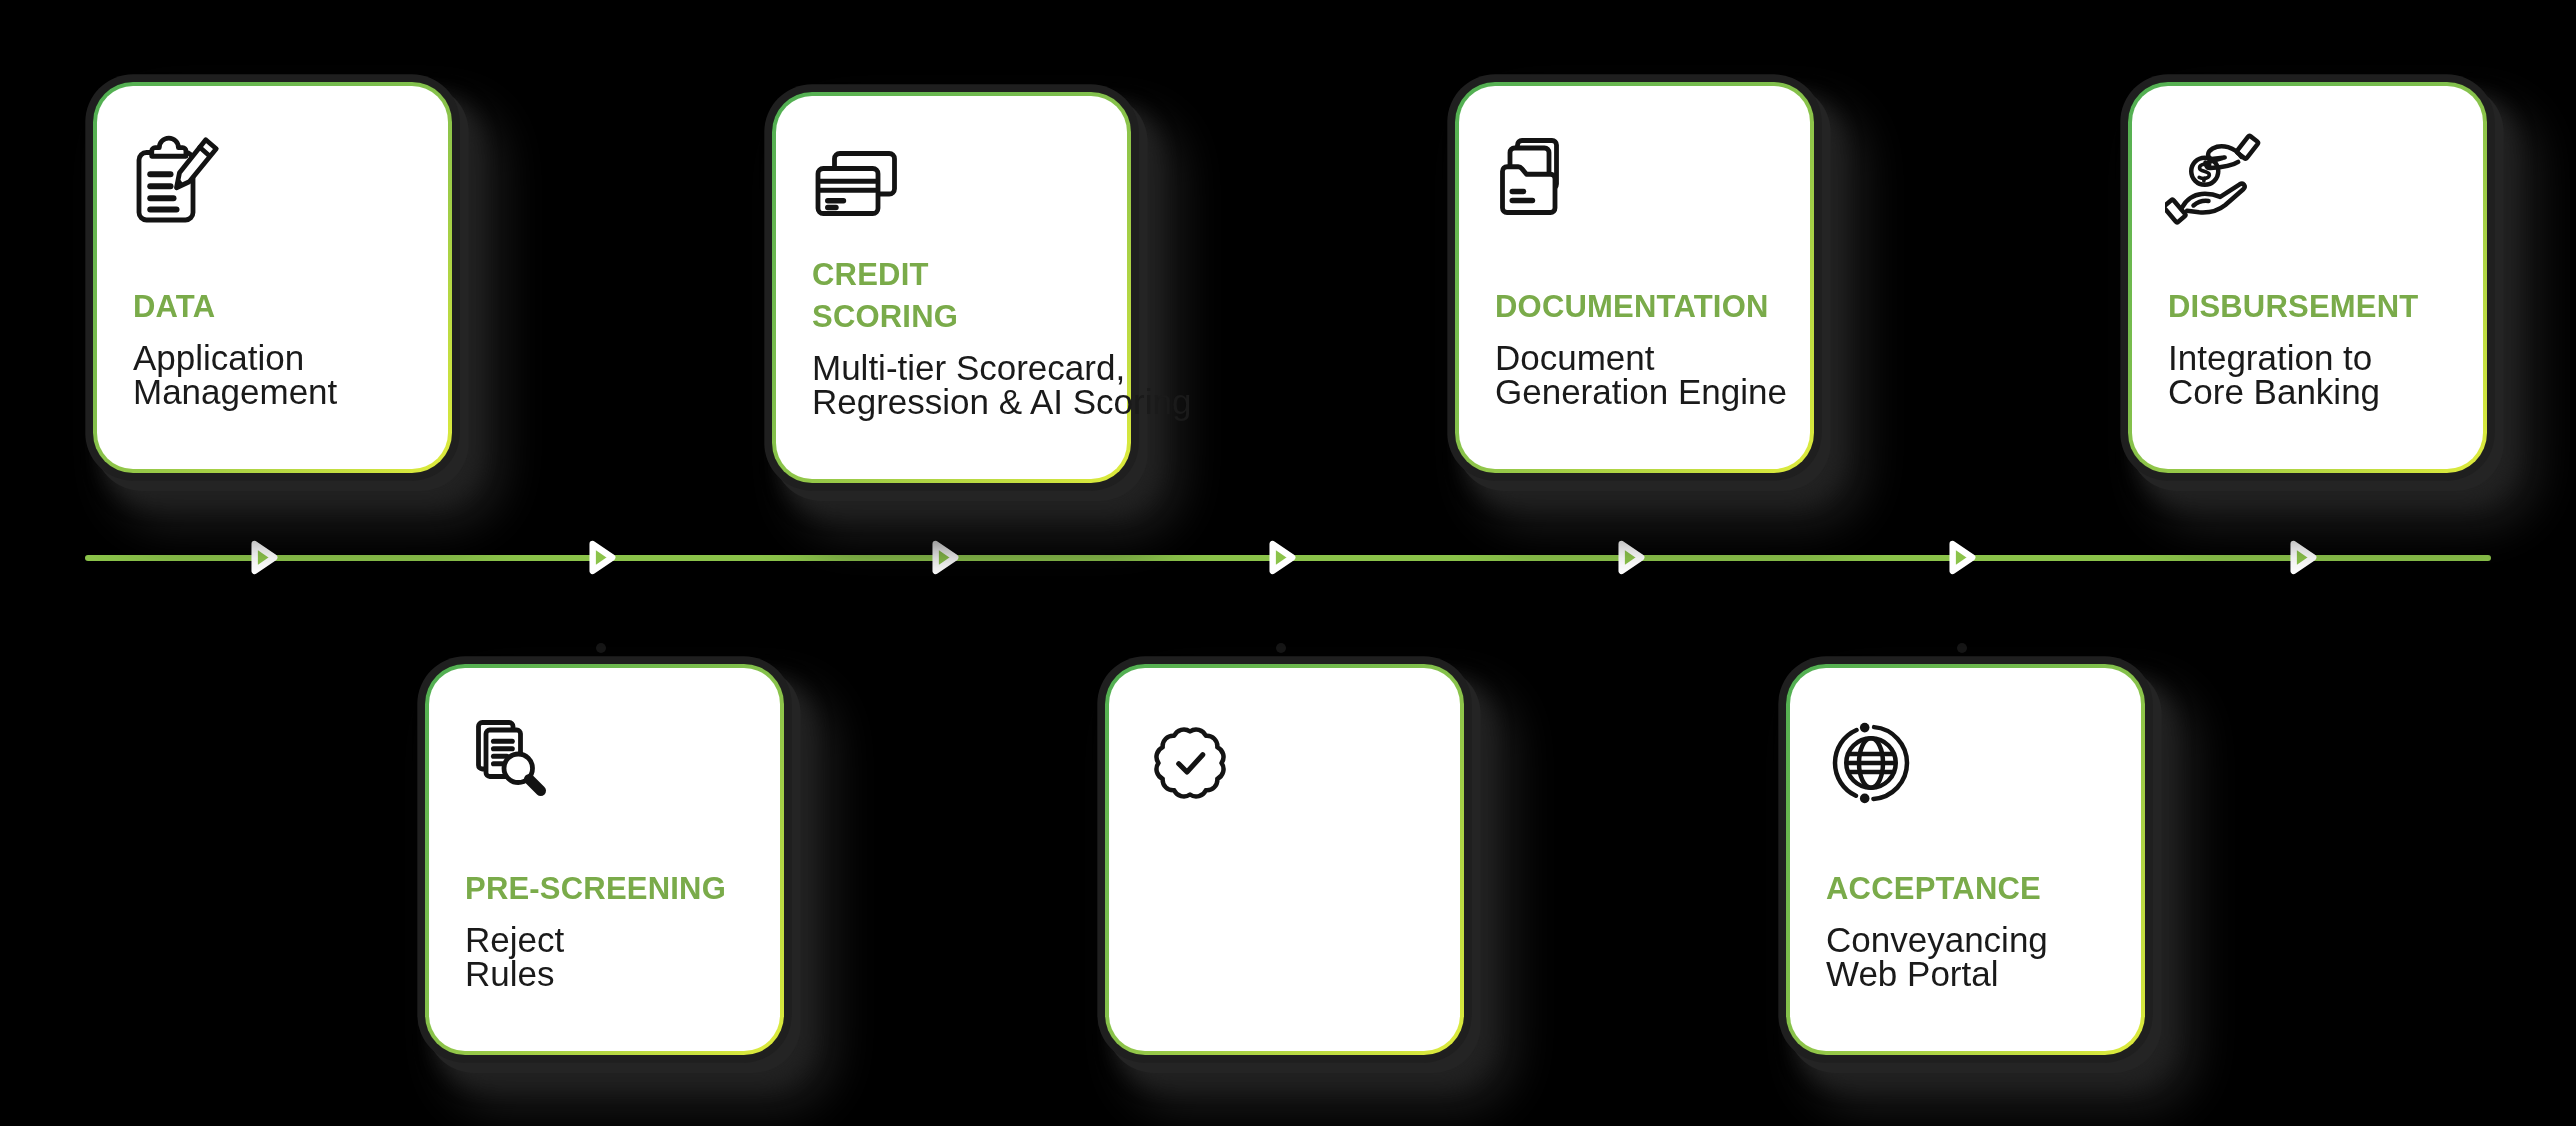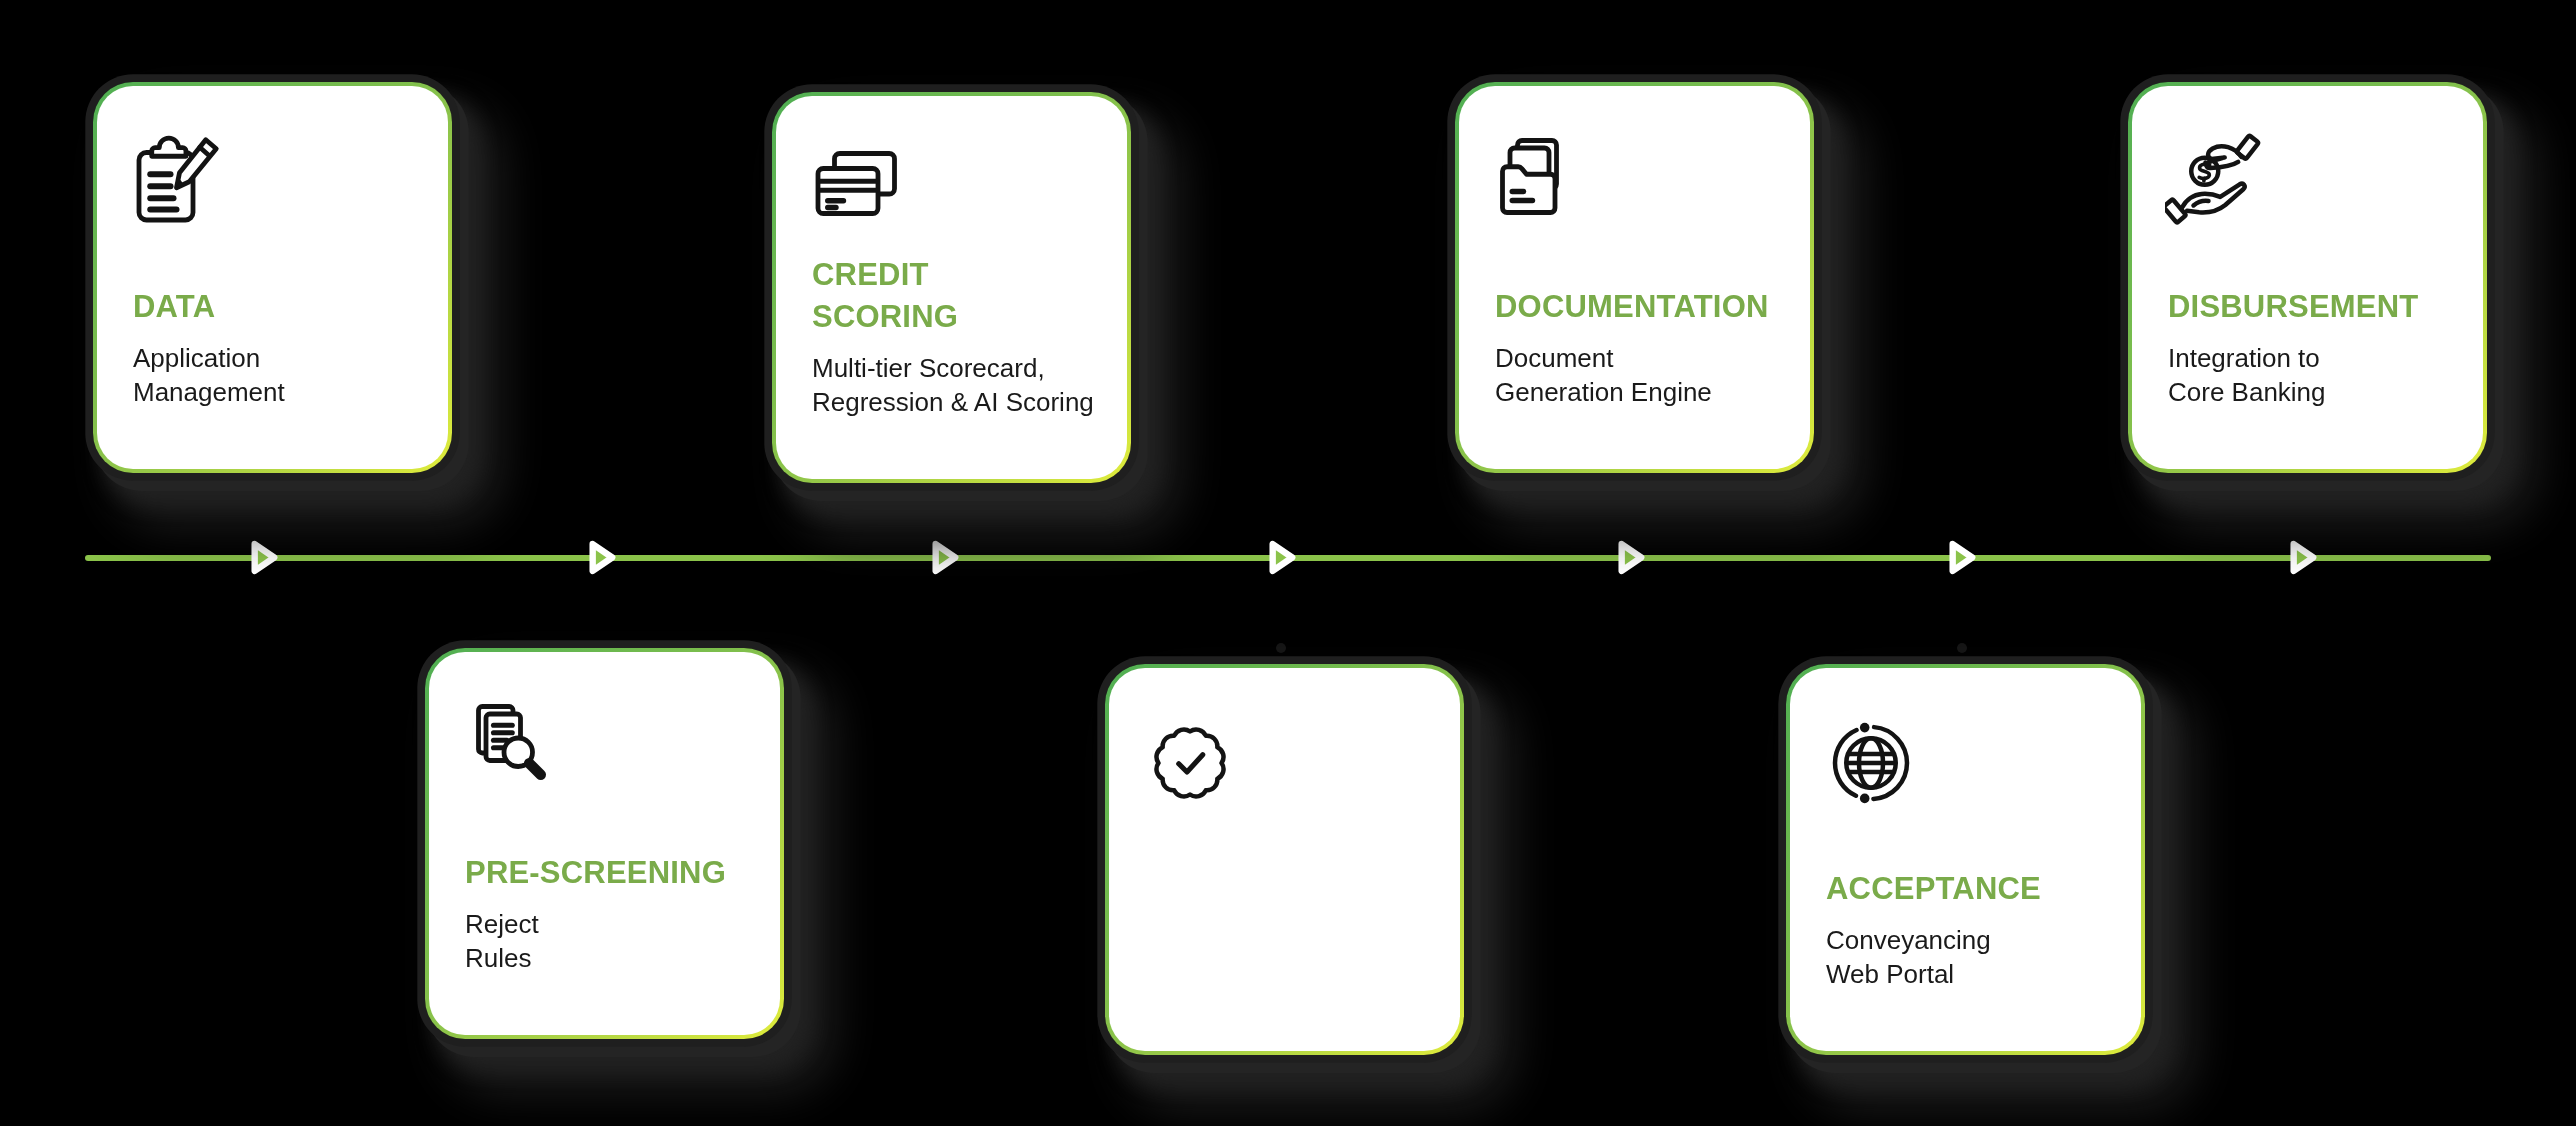--- a/index.html
+++ b/index.html
@@ -12,33 +12,33 @@
         background:linear-gradient(#fff,#fff) padding-box,
                    linear-gradient(135deg,#4fae53 0%,#8bc34a 52%,#e0ec3c 100%) border-box;
         box-shadow:0 0 0 7.7px #1f1f1f,
                    9px 10.2px 0 7.7px #242424,
                    19px 22px 19px 9px #222,
                    35px 38px 45px 16px #1c1c1c;}
   .c1{left:93px;top:82px}
   .c2{left:772px;top:92px}
   .c3{left:1455px;top:82px}
   .c4{left:2128px;top:82px}
-  .c5{left:425px;top:648px}
+  .c5{left:425px;top:664px}
   .c6{left:1105px;top:664px}
   .c7{left:1786px;top:664px}
 
   .icon{position:absolute;left:33px;top:47px;width:96px;height:96px;display:block}
   .icon svg{width:100%;height:100%;display:block}
   .icon svg *{vector-effect:none}
 
   .text{position:absolute;left:36px;right:16.7px;bottom:60px}
   .title{font-weight:bold;font-size:31px;line-height:42px;color:#7aab4a;
          letter-spacing:0.2px;margin:0 0 13px 0}
   .title span{display:block;white-space:nowrap}
-  .desc{font-size:26px;line-height:34px;color:#1a1a1a;font-weight:400}
+  .desc{font-size:35px;line-height:34px;color:#1a1a1a;font-weight:400}
   .desc span{display:block;white-space:nowrap}
 
   
   .flow-line{position:absolute;left:85px;top:555px;width:2406px;height:6.4px;
              border-radius:3.2px;background:#8bc34a}
   .arrow{position:absolute;top:537px;width:36px;height:41px}
   .a1{left:245px}.a2{left:583px}.a3{left:926px}.a4{left:1263px}
   .a5{left:1612px}.a6{left:1943px}.a7{left:2284px}
 
   .dot{position:absolute;width:10.2px;height:10.2px;border-radius:50%;background:#161616}

